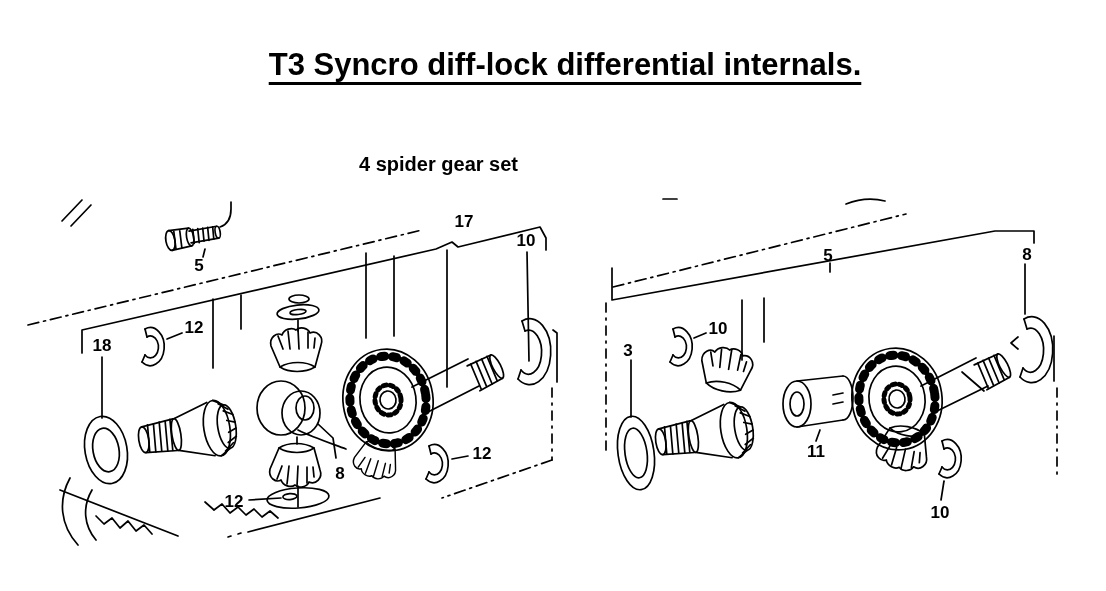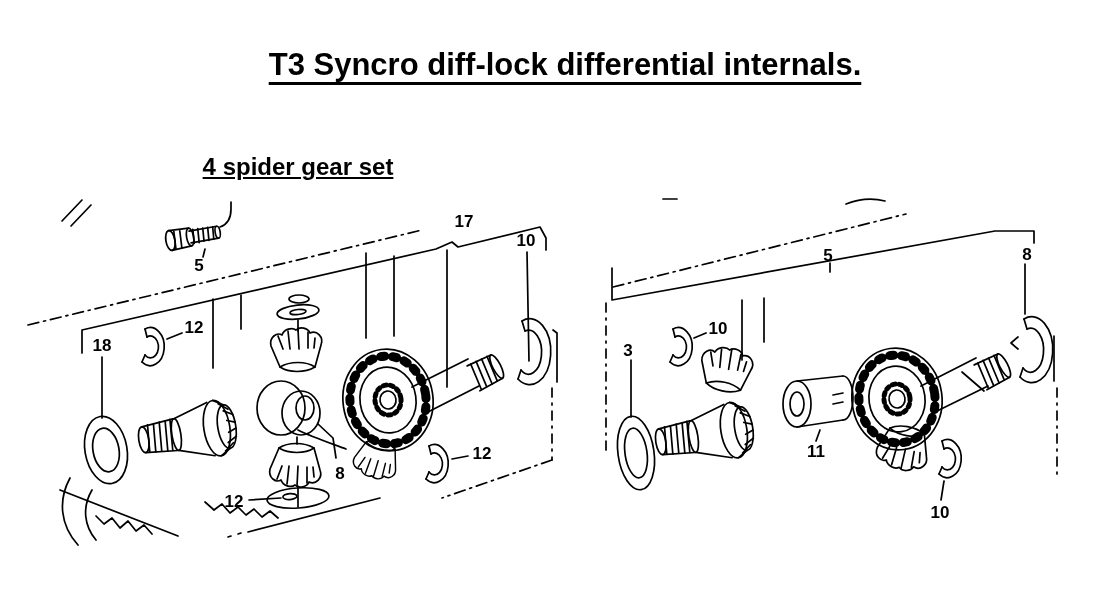--- a/index.html
+++ b/index.html
@@ -11,21 +11,21 @@
   .title {
     position:absolute; top:47px; left:12px; width:100%;
     text-align:center; font-size:31px; font-weight:bold;
   }
   .title span {
     text-decoration:underline;
     text-decoration-thickness:3px;
     text-underline-offset:7px;
   }
   .heading {
-    position:absolute; font-size:24px; font-weight:bold; text-align:center;text-decoration:underline;
+    position:absolute; font-size:20px; font-weight:bold; text-align:right;
   }
   .heading-left  { left:78px;  top:153px; width:440px; }
   .heading-right { left:608px; top:150px; width:420px; }
   svg.art { position:absolute; left:0; top:0; }
   svg.art * { vector-effect:none; }
   .ink  { stroke:#000; fill:none; stroke-width:1.7; stroke-linecap:round; stroke-linejoin:round; }
   .dashdot { stroke-dasharray:11 5 2 5; }
   .dashv   { stroke-dasharray:9 6 2 6; }
   .plabel {
     font-family:"Liberation Sans", sans-serif;

